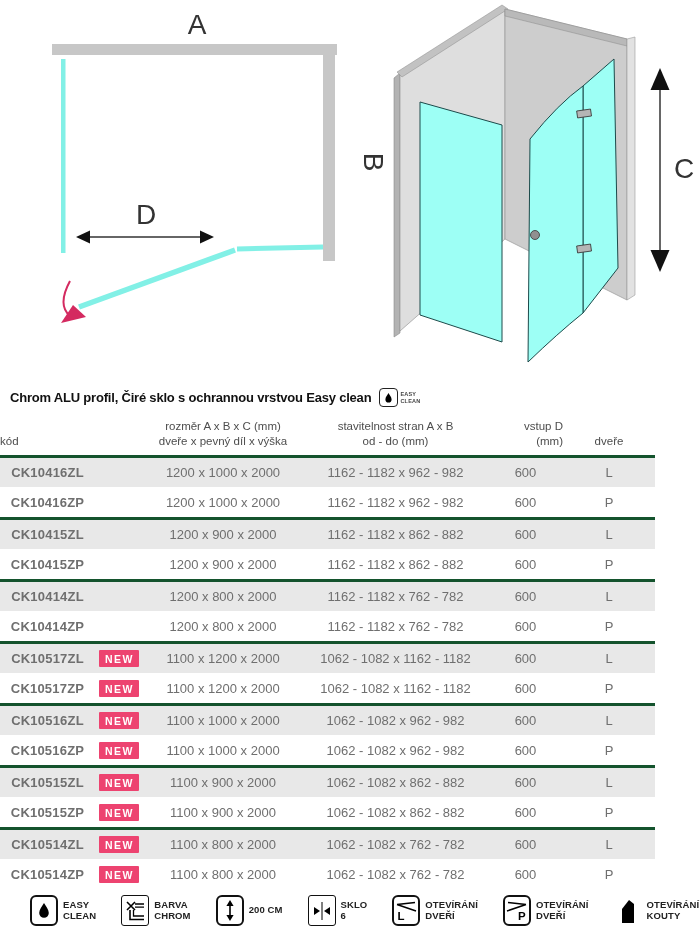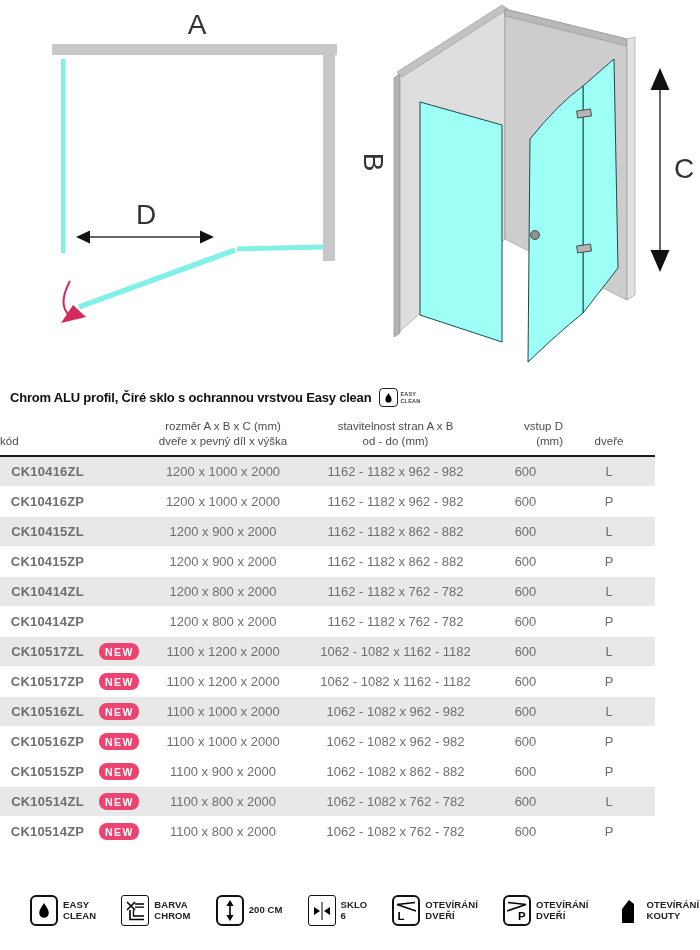--- a/index.html
+++ b/index.html
@@ -25,24 +25,24 @@
   table.spec th{font-size:11.5px;font-weight:400;color:#4d4d4d;line-height:1.3;
     padding:4px 0 6px 0;vertical-align:bottom;border-bottom:2.5px solid #1c1c1c;}
   th.h-kod{width:95px;text-align:left;padding-left:12px;}
   th.h-badge{width:48px;}
   th.h-rozmer{width:160px;text-align:center;}
   th.h-stav{width:185px;text-align:center;}
   th.h-vstup{width:75px;text-align:right;}
   th.h-dvere{width:92px;text-align:center;}
   table.spec td{height:29px;padding:0;font-size:13px;color:#6f6f6f;text-align:center;
     border-bottom:1px solid #fff;}
-  table.spec tr.shaded td{background:#e8e8e8;border-top:1px solid #14532d;}
+  table.spec tr.shaded td{background:#e8e8e8;border-top:3px solid #14532d;}
   td.c-kod{text-align:left;padding-left:12px;font-weight:700;color:#161616;font-size:13.5px;letter-spacing:0.2px;}
   .new-badge{display:inline-block;background:#ED4370;color:#fff;font-size:10.5px;font-weight:700;
-    letter-spacing:1.5px;padding:2.5px 5px 2px 6px;border-radius:8px;}
+    letter-spacing:1.5px;padding:2.5px 5px 2px 6px;border-radius:1px;}
 
   
   .legend{position:absolute;left:30px;top:895px;display:flex;align-items:center;gap:25px;}
   .legend-item{display:flex;align-items:center;gap:5px;}
   .legend-item .lbl{font-size:9.5px;font-weight:700;color:#222;line-height:1.12;letter-spacing:0.1px;}
   .icon-box{width:28px;height:31px;border:2.4px solid #111;border-radius:6px;
     display:flex;align-items:center;justify-content:center;box-sizing:border-box;}
   .icon-box.thin{border-width:1.6px;border-radius:3px;}
   .icon-box.noborder{border:none;}
 </style>
@@ -209,20 +209,28 @@
         <td>L</td>
       </tr>
       <tr>
         <td class="c-kod">CK10516ZP</td>
         <td><span class="new-badge">NEW</span></td>
         <td>1100 x 1000 x 2000</td>
         <td>1062 - 1082 x 962 - 982</td>
         <td>600</td>
         <td>P</td>
       </tr>
+      <tr class="shaded">
+        <td class="c-kod">CK10515ZL</td>
+        <td><span class="new-badge">NEW</span></td>
+        <td>1100 x 900 x 2000</td>
+        <td>1062 - 1082 x 862 - 882</td>
+        <td>600</td>
+        <td>L</td>
+      </tr>
       <tr>
         <td class="c-kod">CK10515ZP</td>
         <td><span class="new-badge">NEW</span></td>
         <td>1100 x 900 x 2000</td>
         <td>1062 - 1082 x 862 - 882</td>
         <td>600</td>
         <td>P</td>
       </tr>
       <tr class="shaded">
         <td class="c-kod">CK10514ZL</td>

